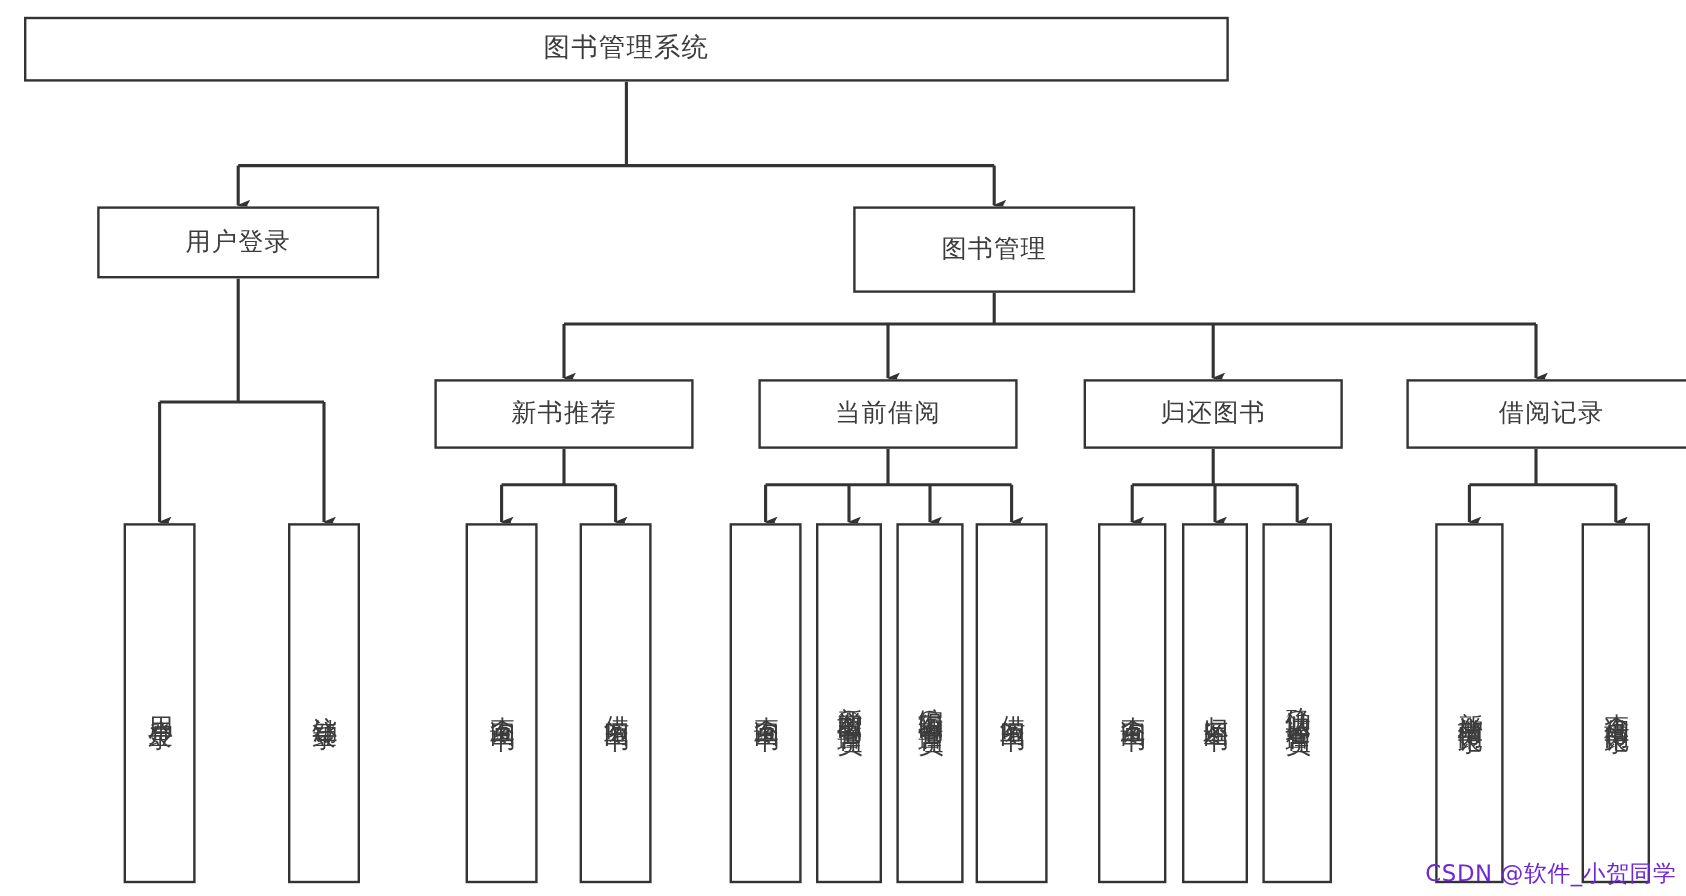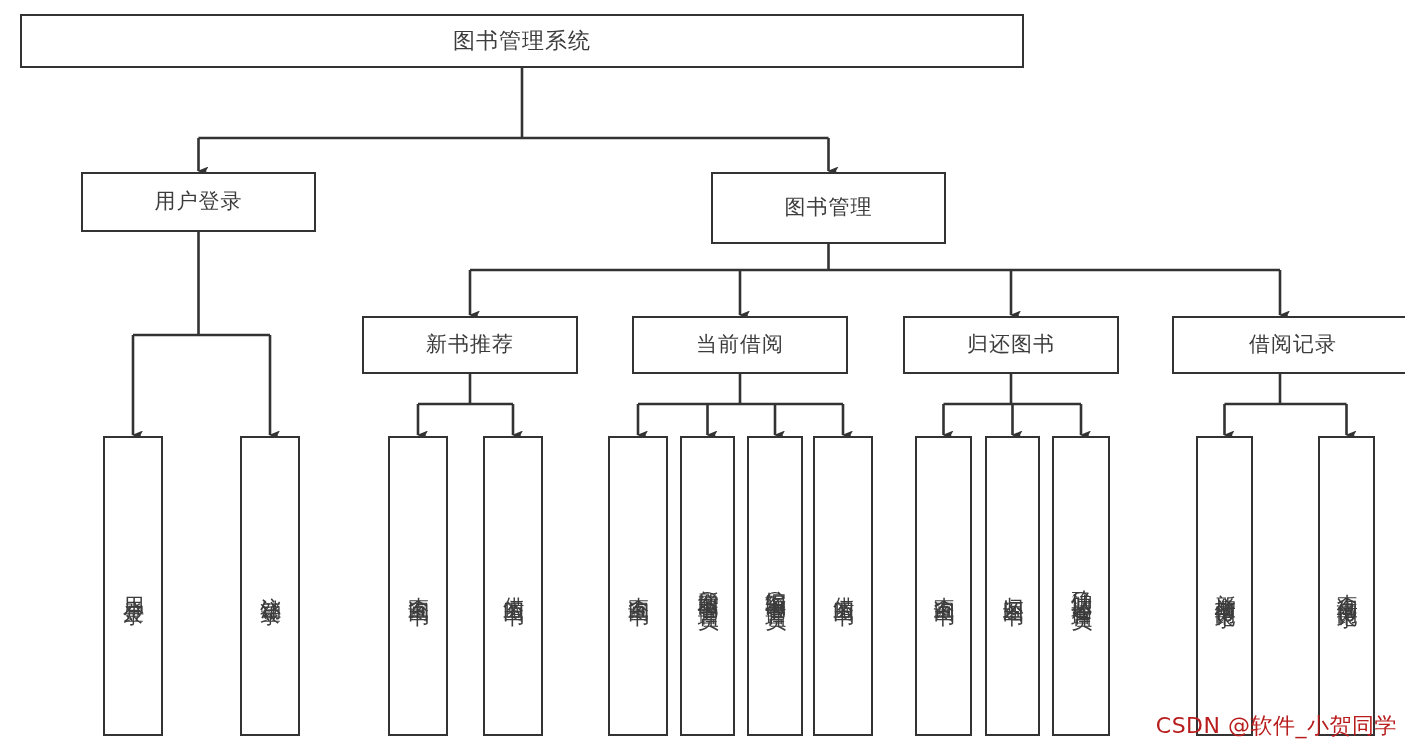--- a/index.html
+++ b/index.html
@@ -49,22 +49,22 @@
     letter-spacing: 3px;
     white-space: nowrap;
   }
   .node.root .node-label {
     font-size: 22px;
   }
   #watermark {
     position: absolute;
     right: 8px;
     bottom: 6px;
-    font-size: 22px;
-    color: #b91c1c;
+    font-size: 19px;
+    color: #6d28d9;
     letter-spacing: 0.5px;
     white-space: nowrap;
     font-family: "DejaVu Sans", "Liberation Sans", sans-serif;
   }
 </style>
 </head>
 <body>
 
 <div id="diagram-root">
 

